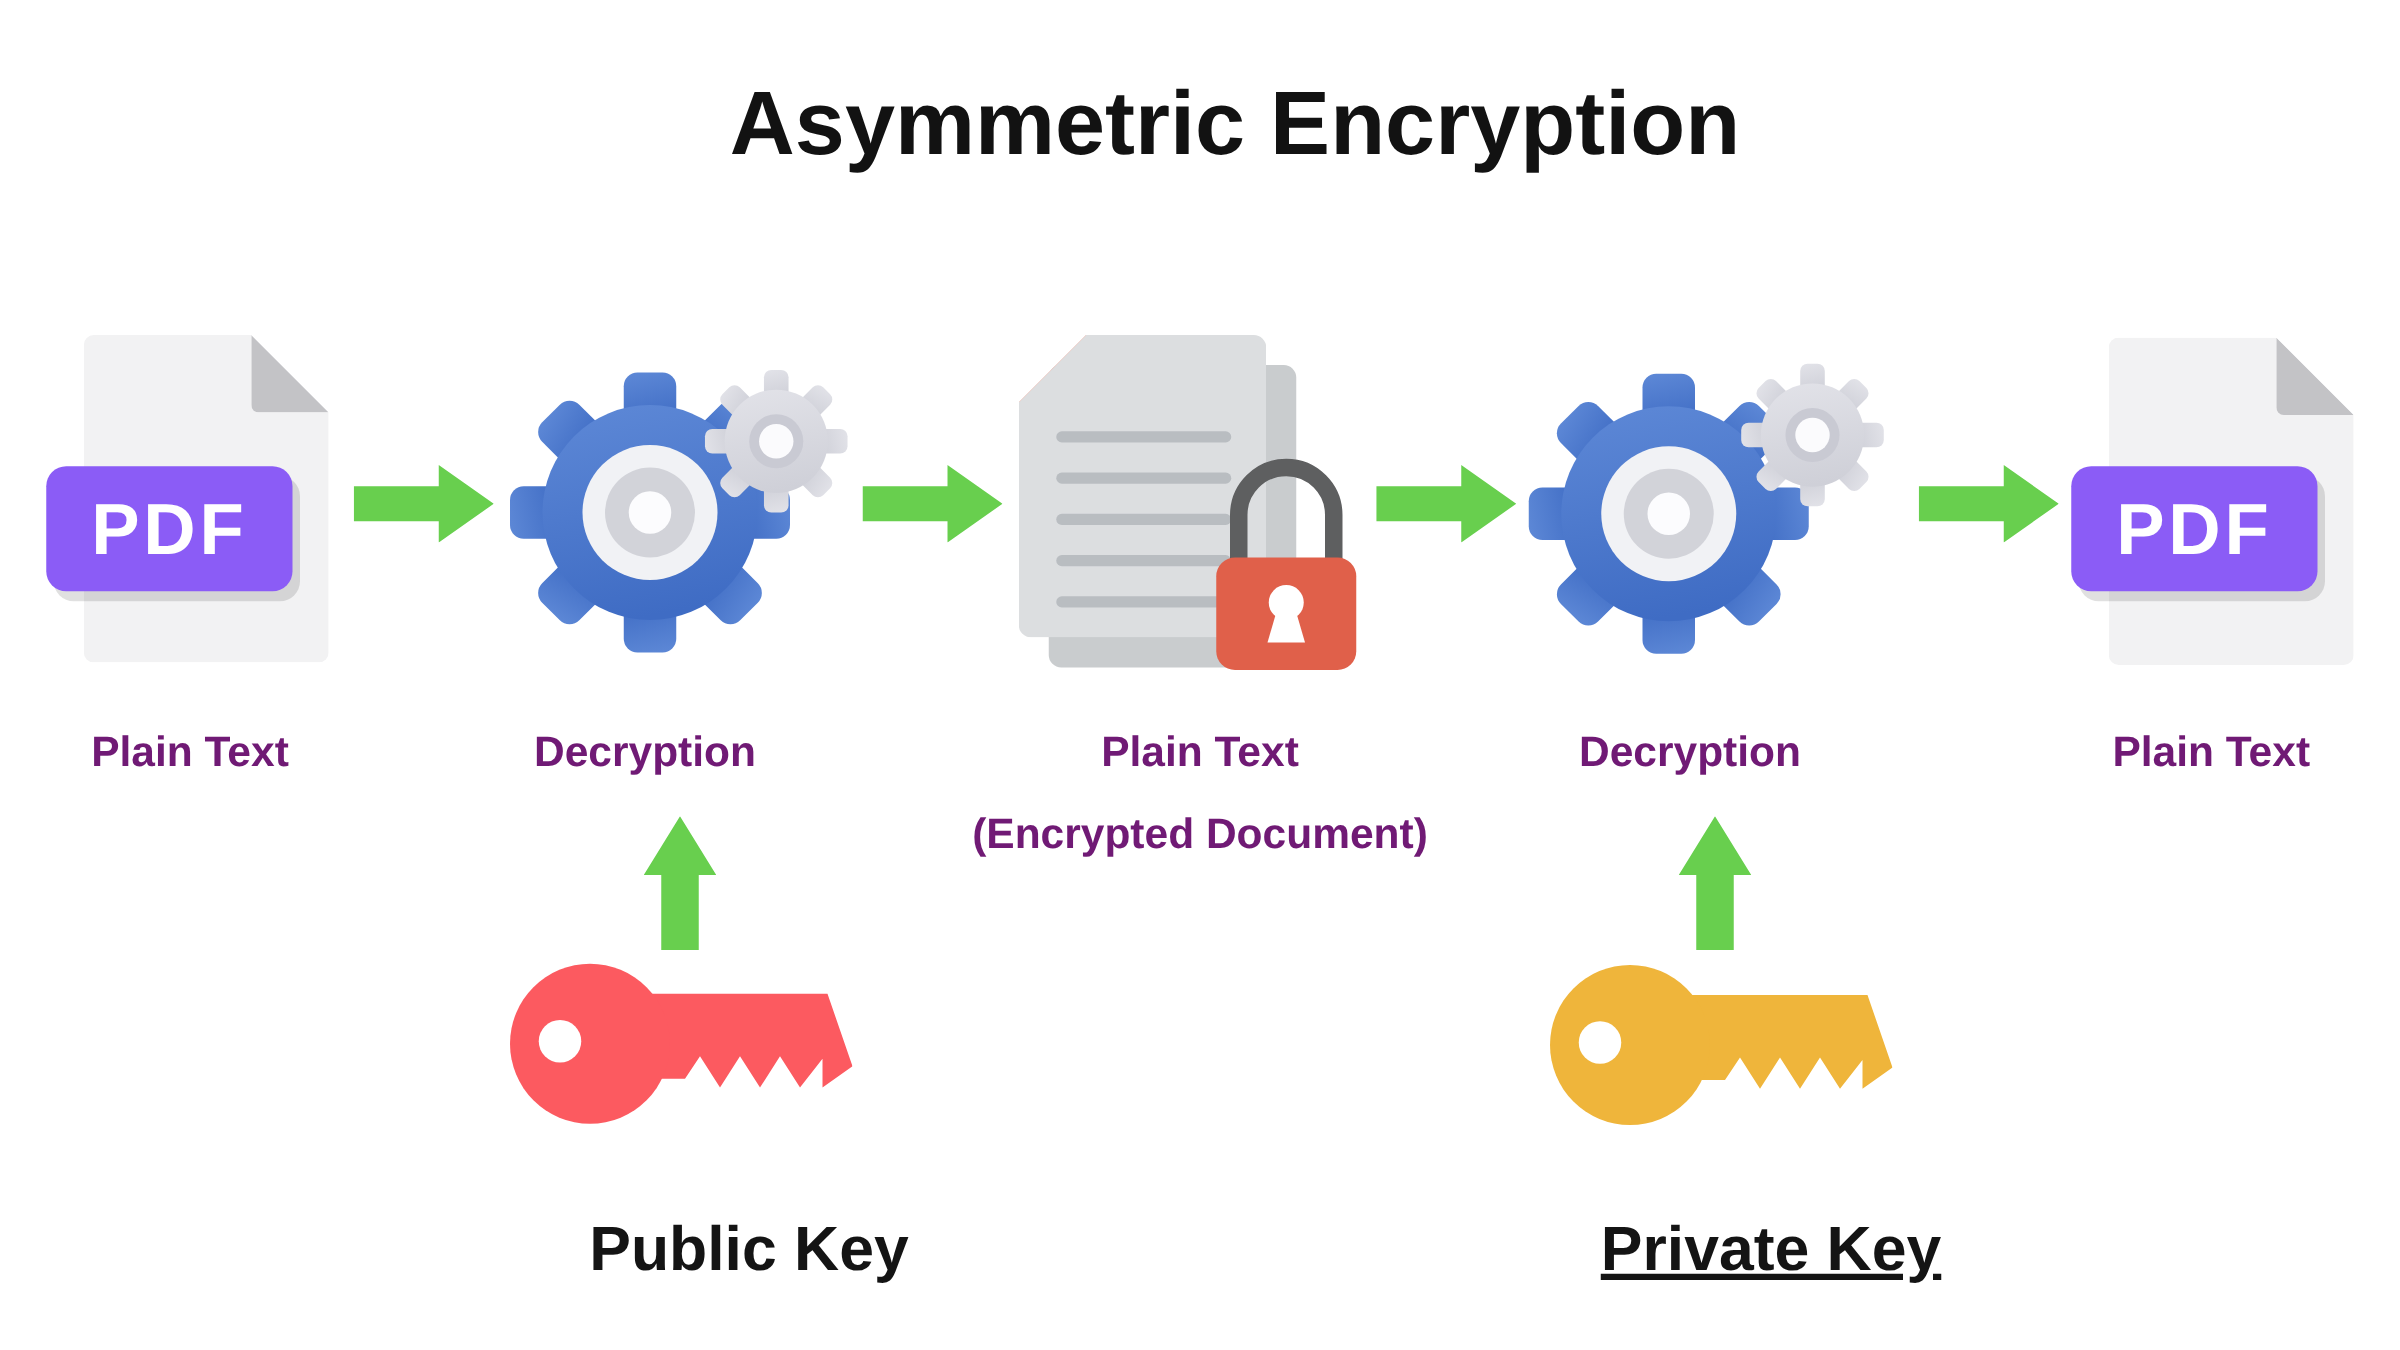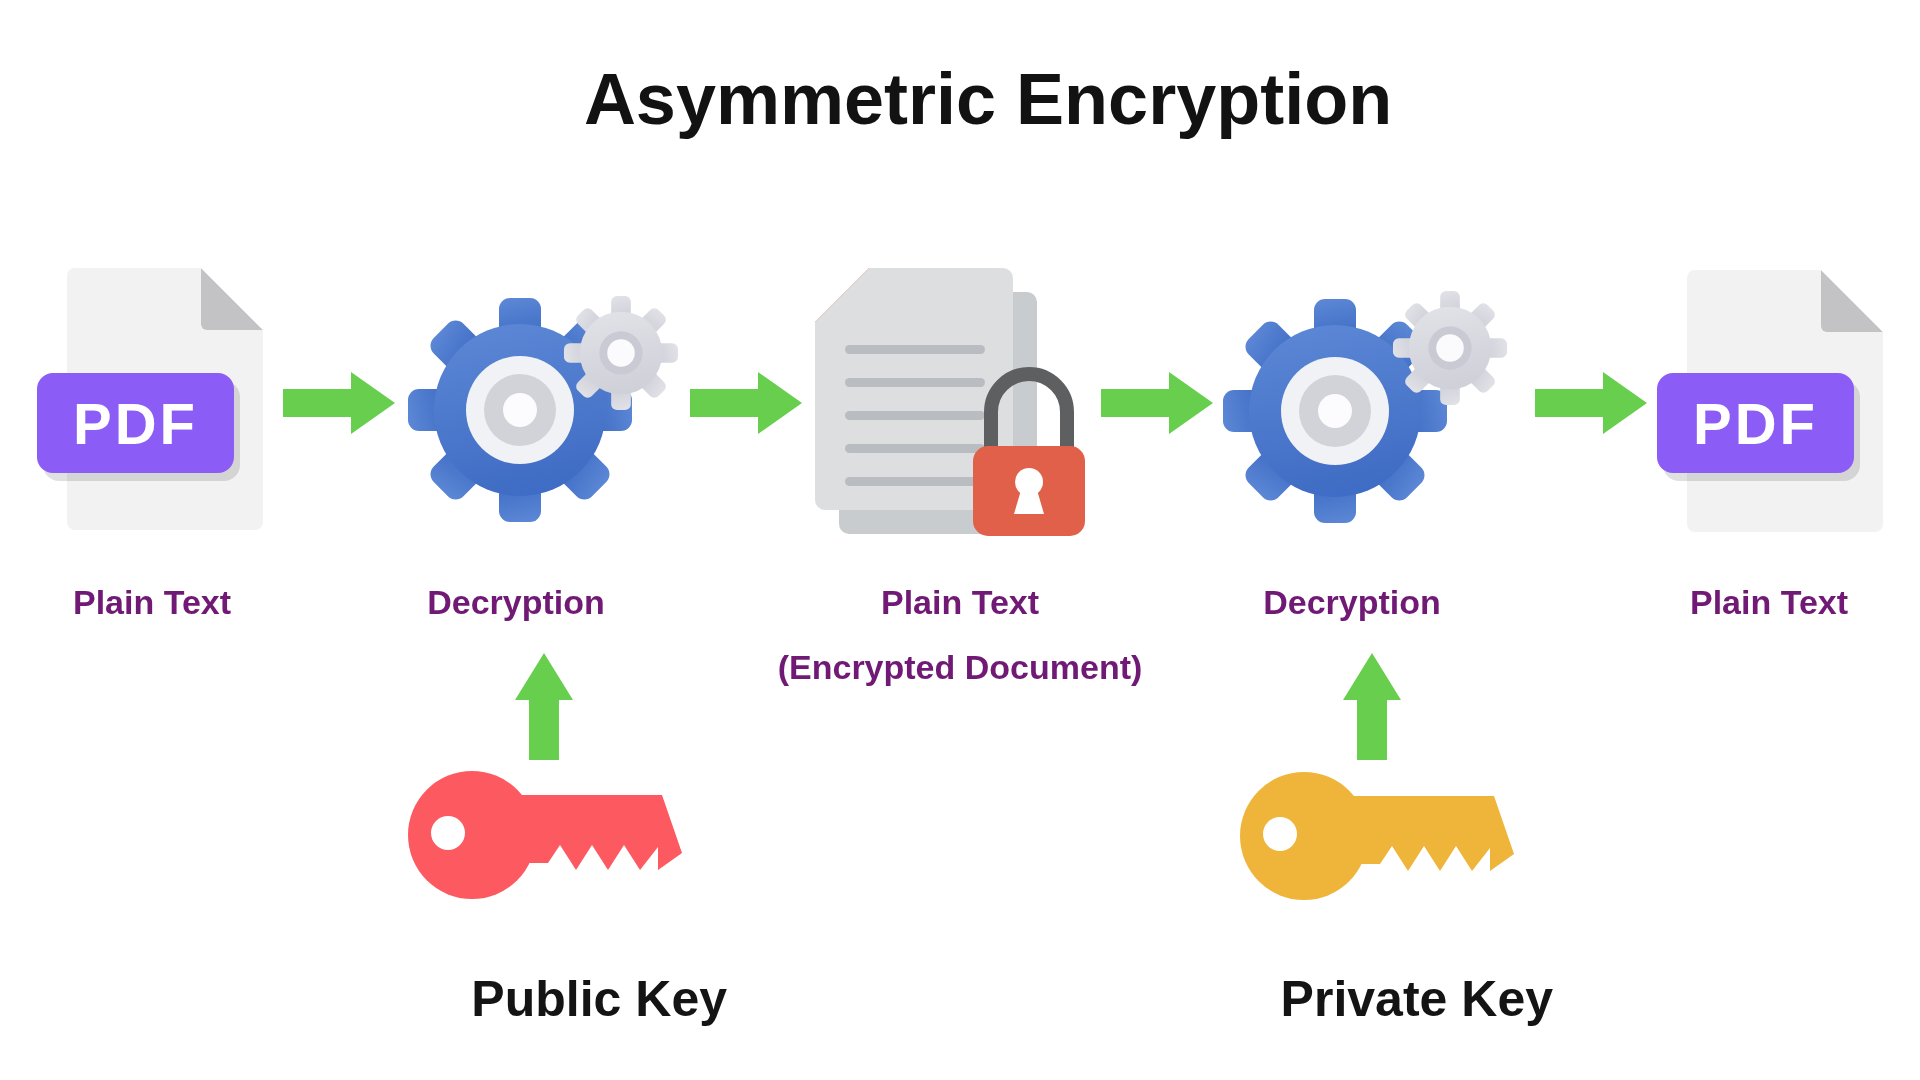--- a/index.html
+++ b/index.html
@@ -278,15 +278,15 @@
   <div class="abs bottom-label" style="left:367px;top:970px;width:360px;">Public Key</div>
 
   <svg class="abs" style="left:1343px;top:653px;" width="58" height="107" viewBox="0 0 58 107">
     <polygon points="29,0 58,47 44,47 44,107 14,107 14,47 0,47" fill="#68CF4E"></polygon>
   </svg>
   <svg class="abs" style="left:1240px;top:768px;" width="274" height="136" viewBox="0 0 274 136">
     <path d="M100,28 L254,28 L274,86 L250,103 L250,80 L232,103 L216,78 L200,103 L184,78 L168,103 L152,78 L140,96 L100,96 Z" fill="#EFB53B"></path>
     <circle cx="64" cy="68" r="64" fill="#EFB53B"></circle>
     <circle cx="40" cy="66" r="17" fill="#ffffff"></circle>
   </svg>
-  <div class="abs bottom-label" style="left:1193px;top:970px;width:360px;">Private Key</div>
+  <div class="abs bottom-label" style="left:1193px;top:970px;width:360px;text-decoration:underline;">Private Key</div>
 
 </div>
 
 </body></html>

